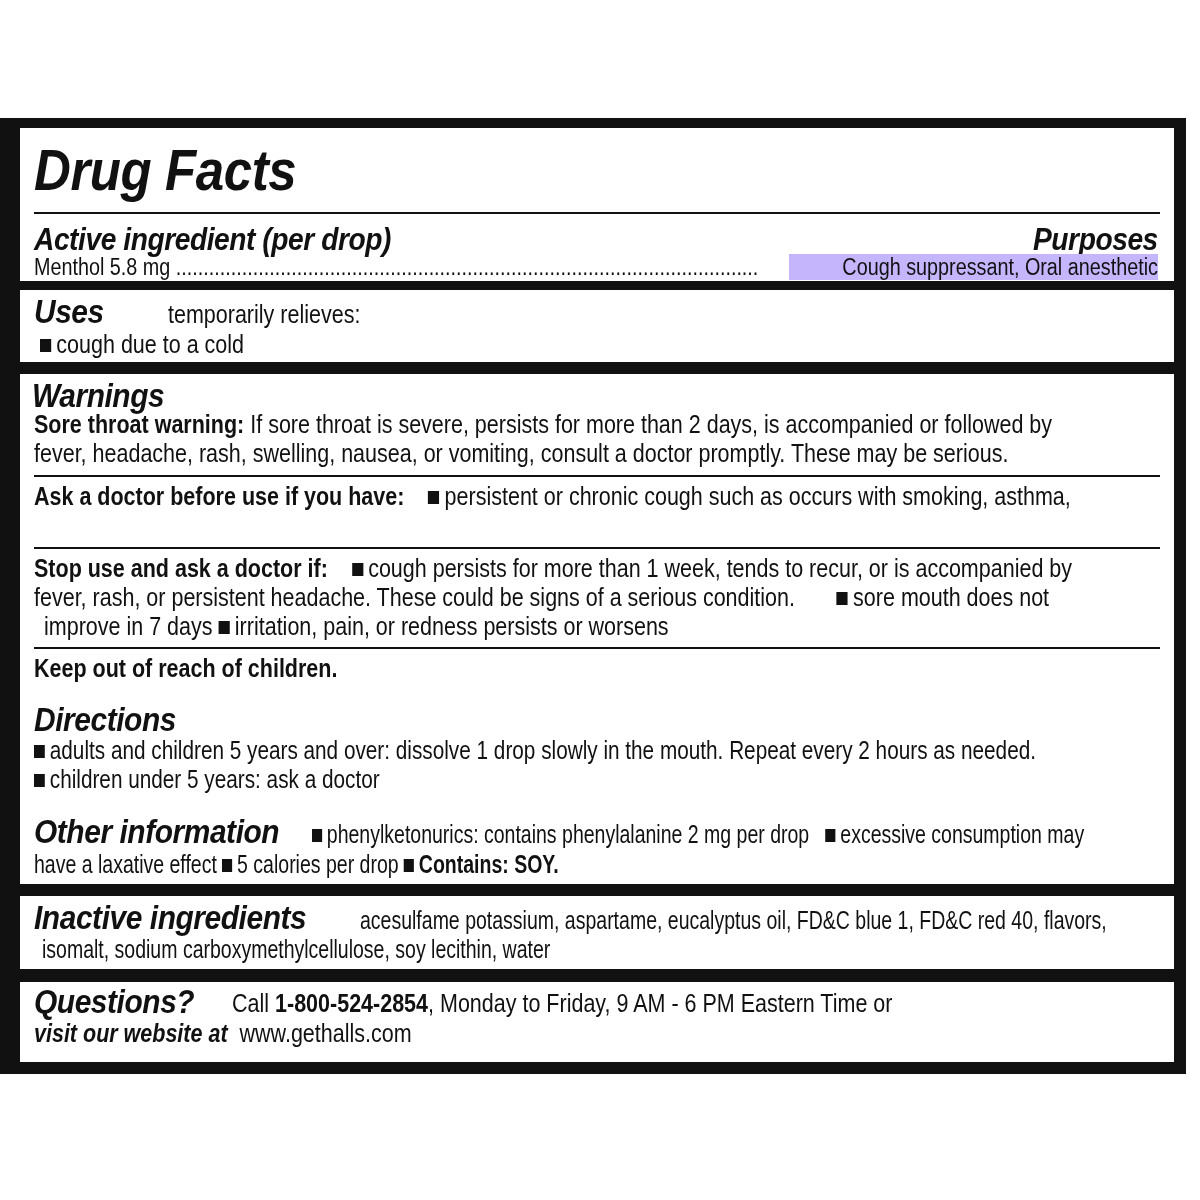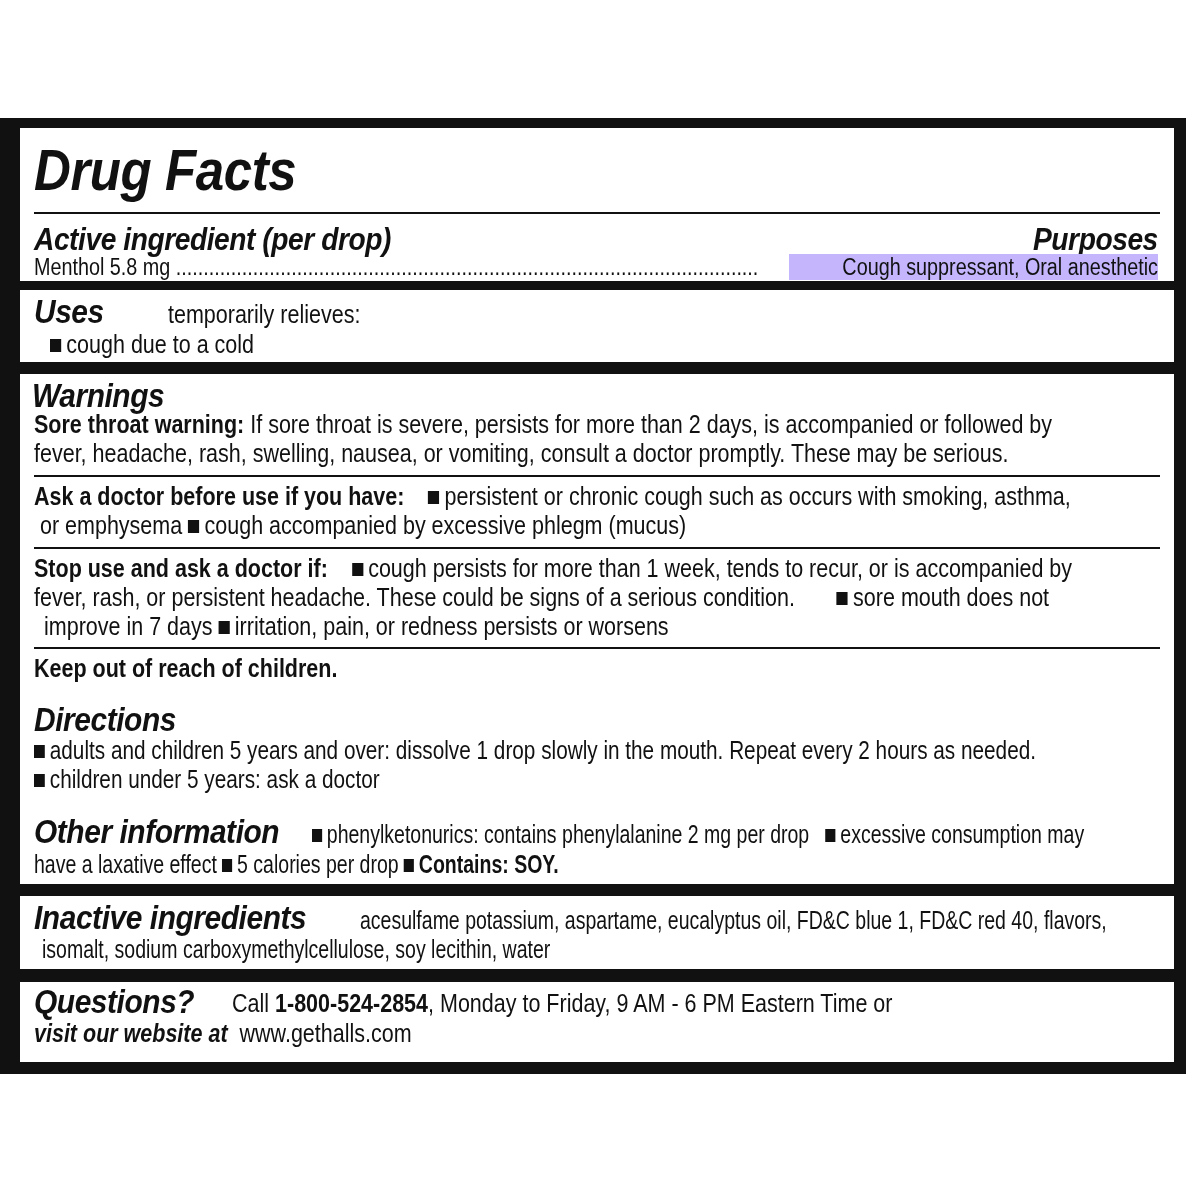--- a/index.html
+++ b/index.html
@@ -45,42 +45,39 @@
     </div>
   </div>
 
   <div class="box" style="top:172px;height:72px;">
     <div class="txt" style="left:14px;top:2px;font-size:34px;line-height:38px;">
       <span class="h-big">Uses</span>
     </div>
     <div class="txt" style="left:124px;top:10px;margin-left:24px;">
       <span class="cond">temporarily relieves:</span>
     </div>
-    <div class="txt" style="left:30px;top:40px;">
+    <div class="txt" style="left:20px;top:40px;">
       <span class="cond"><span class="sq"></span><span>cough due to a cold</span></span>
     </div>
   </div>
 
   <div class="box" style="top:256px;height:382px;">
     <div class="txt" style="left:12px;top:2px;font-size:34px;line-height:38px;">
       <span class="h-big">Warnings</span>
     </div>
     <div class="txt" style="left:14px;top:36px;">
       <span class="cond"><span class="bold">Sore throat warning:</span> <span>If sore throat is severe, persists for more than 2 days, is accompanied or followed by</span></span>
     </div>
     <div class="txt" style="left:14px;top:65px;">
       <span class="cond">fever, headache, rash, swelling, nausea, or vomiting, consult a doctor promptly. These may be serious.</span>
     </div>
     <div class="rule" style="top:101px;"></div>
 
     <div class="txt" style="left:14px;top:108px;">
       <span class="cond"><span class="bold">Ask a doctor before use if you have:</span>&nbsp;&nbsp;&nbsp;&nbsp;<span class="sq"></span><span>persistent or chronic cough such as occurs with smoking, asthma,</span></span>
-    </div>
-    <div class="txt" style="left:20px;top:137px;">
-      <span class="cond"><span>or emphysema</span> <span class="sq"></span><span>cough accompanied by excessive phlegm (mucus)</span></span>
     </div>
     <div class="rule" style="top:173px;"></div>
 
     <div class="txt" style="left:14px;top:180px;">
       <span class="cond"><span class="bold">Stop use and ask a doctor if:</span>&nbsp;&nbsp;&nbsp;&nbsp;<span class="sq"></span><span>cough persists for more than 1 week, tends to recur, or is accompanied by</span></span>
     </div>
     <div class="txt" style="left:14px;top:209px;">
       <span class="cond"><span>fever, rash, or persistent headache. These could be signs of a serious condition.</span>&nbsp;&nbsp;&nbsp;&nbsp;&nbsp;&nbsp; <span class="sq"></span><span>sore mouth does not</span></span>
     </div>
     <div class="txt" style="left:24px;top:238px;">

